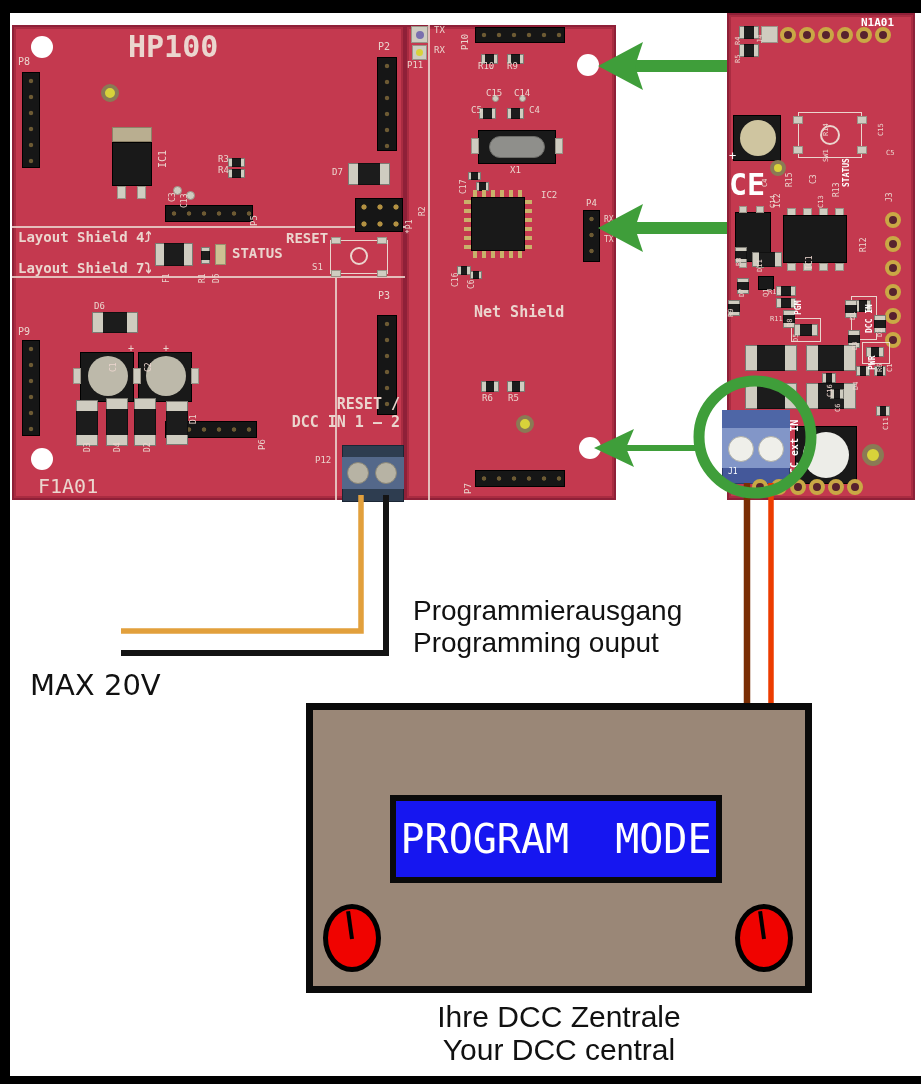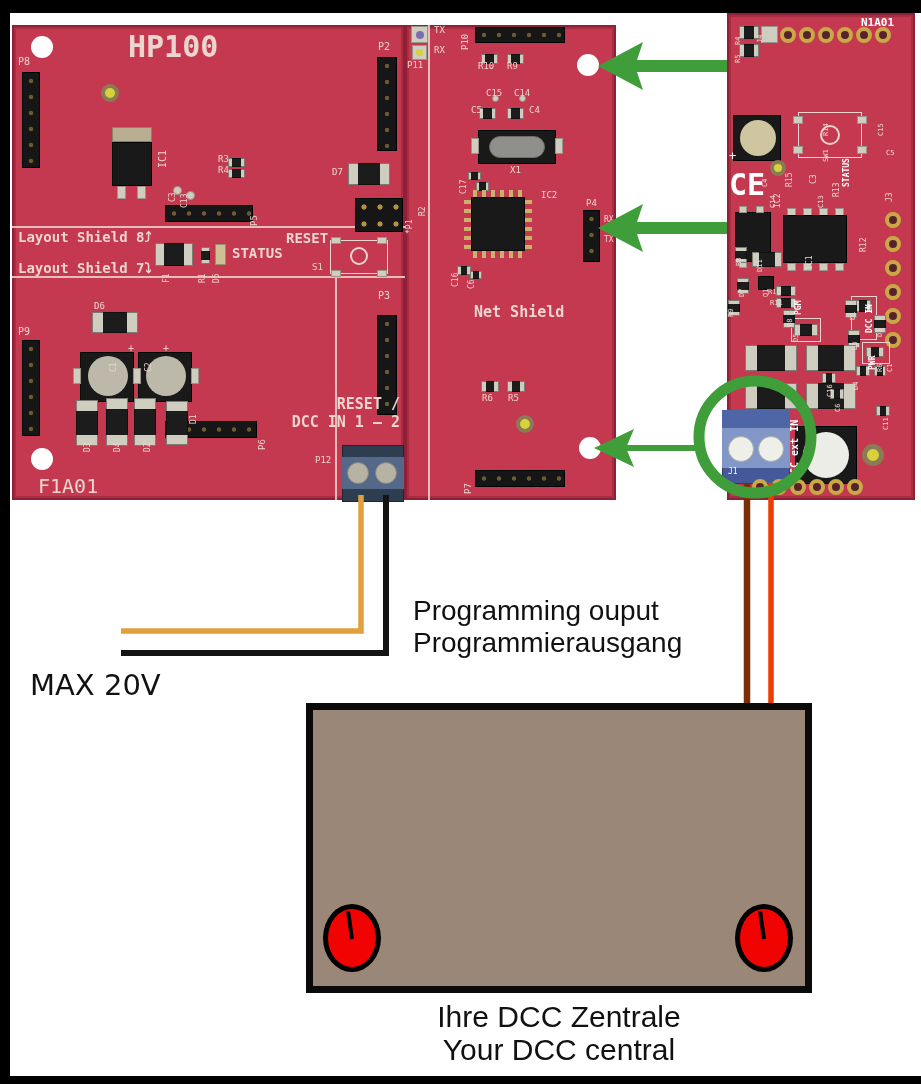--- a/index.html
+++ b/index.html
@@ -243,21 +243,21 @@
 
   <div class="labels">
       <span class="lbl b" style="left: 128px; top: 32px; font-size: 30px;">HP100</span>
       <span class="lbl" style="left: 18px; top: 57px; font-size: 10px;">P8</span>
       <span class="lbl v" style="left: 158px; top: 168px; font-size: 10px;">IC1</span>
       <span class="lbl v" style="left: 169px; top: 202px; font-size: 8px;">C3</span>
       <span class="lbl v" style="left: 181px; top: 208px; font-size: 8px;">C13</span>
       <span class="lbl" style="left: 218px; top: 155px; font-size: 9px;">R3</span>
       <span class="lbl" style="left: 218px; top: 166px; font-size: 9px;">R4</span>
       <span class="lbl v" style="left: 250px; top: 226px; font-size: 9px;">P5</span>
-      <span class="lbl b" style="left: 18px; top: 230px; font-size: 14px;">Layout Shield 8⤴</span>
+      <span class="lbl b" style="left: 18px; top: 230px; font-size: 14px;">Layout Shield 4⤴</span>
       <span class="lbl b" style="left: 18px; top: 261px; font-size: 14px;">Layout Shield 7⤵</span>
       <span class="lbl b" style="left: 286px; top: 231px; font-size: 14px;">RESET</span>
       <span class="lbl b" style="left: 232px; top: 246px; font-size: 14px;">STATUS</span>
       <span class="lbl v" style="left: 163px; top: 283px; font-size: 8px;">F1</span>
       <span class="lbl v" style="left: 199px; top: 283px; font-size: 8px;">R1</span>
       <span class="lbl v" style="left: 213px; top: 283px; font-size: 8px;">D5</span>
       <span class="lbl" style="left: 312px; top: 263px; font-size: 9px;">S1</span>
       <span class="lbl" style="left: 378px; top: 42px; font-size: 10px; text-align: center;">P2</span>
       <span class="lbl" style="left: 332px; top: 168px; font-size: 9px;">D7</span>
       <span class="lbl" style="left: 94px; top: 302px; font-size: 9px;">D6</span>
@@ -323,21 +323,21 @@
       <span class="lbl v" style="left: 818px; top: 208px; font-size: 7px;">C13</span>
       <span class="lbl v" style="left: 833px; top: 197px; font-size: 8px;">R13</span>
       <span class="lbl v" style="left: 886px; top: 202px; font-size: 8px;">J3</span>
       <span class="lbl v" style="left: 806px; top: 270px; font-size: 8px;">IC1</span>
       <span class="lbl v" style="left: 860px; top: 252px; font-size: 8px;">R12</span>
       <span class="lbl v" style="left: 736px; top: 266px; font-size: 7px;">R8</span>
       <span class="lbl v" style="left: 757px; top: 272px; font-size: 7px;">D11</span>
       <span class="lbl v" style="left: 739px; top: 297px; font-size: 7px;">D7</span>
       <span class="lbl v" style="left: 763px; top: 297px; font-size: 7px;">Q1</span>
       <span class="lbl" style="left: 768px; top: 289px; font-size: 7px;">R10</span>
-      <span class="lbl" style="left: 770px; top: 300px; font-size: 7px;">R11</span>
+      <span class="lbl" style="left: 770px; top: 316px; font-size: 7px;">R11</span>
       <span class="lbl v" style="left: 728px; top: 317px; font-size: 7px;">R9</span>
       <span class="lbl v b" style="left: 795px; top: 315px; font-size: 8px; color: rgb(255, 255, 255);">PGM</span>
       <span class="lbl v b" style="left: 866px; top: 333px; font-size: 8px; color: rgb(255, 255, 255);">DCC IN</span>
       <span class="lbl v" style="left: 787px; top: 327px; font-size: 7px;">D8</span>
       <span class="lbl v" style="left: 793px; top: 342px; font-size: 7px;">D5</span>
       <span class="lbl v" style="left: 850px; top: 320px; font-size: 7px;">D1</span>
       <span class="lbl v" style="left: 852px; top: 350px; font-size: 7px;">D3</span>
       <span class="lbl v" style="left: 877px; top: 337px; font-size: 7px;">D2</span>
       <span class="lbl v b" style="left: 869px; top: 370px; font-size: 8px; color: rgb(255, 255, 255);">PWR</span>
       <span class="lbl v" style="left: 877px; top: 372px; font-size: 7px;">R6</span>
@@ -362,26 +362,29 @@
       <polygon points="598,66 643,42 635,66 643,90"></polygon>
       <rect x="634" y="222" width="93" height="12"></rect>
       <polygon points="598,228 643,204 635,228 643,252"></polygon>
       <rect x="620" y="445" width="78" height="6"></rect>
       <polygon points="594,448 634,429 626,448 634,467"></polygon>
     </g>
     <circle cx="755" cy="437" r="56" fill="none" stroke="#3F9E3A" stroke-width="11"></circle>
   </svg>
 
   <div class="ann" style="left:413px;top:595px;font-size:28px;line-height:32px;">
+    <div>Programmierausgang</div>
     <div>Programming ouput</div>
-    <div>Programmierausgang</div>
   </div>
   <div class="ann" style="left:30px;top:668px;font-size:29px;font-family:'DejaVu Sans',sans-serif;">MAX 20V</div>
 
   <div class="central" style="left:306px;top:703px;width:506px;height:290px;">
+    <div class="display" style="left:77px;top:85px;width:332px;height:88px;">
+      <span>PROGRAM MODE</span>
+    </div>
     <div class="knob" style="left:10px;top:194px;">
       <div class="knob-line"></div>
     </div>
     <div class="knob" style="left:422px;top:194px;">
       <div class="knob-line"></div>
     </div>
   </div>
   <div class="ann" style="left:306px;top:1000px;width:506px;text-align:center;font-size:30px;line-height:33px;">
     <div>Ihre DCC Zentrale</div>
     <div>Your DCC central</div>

